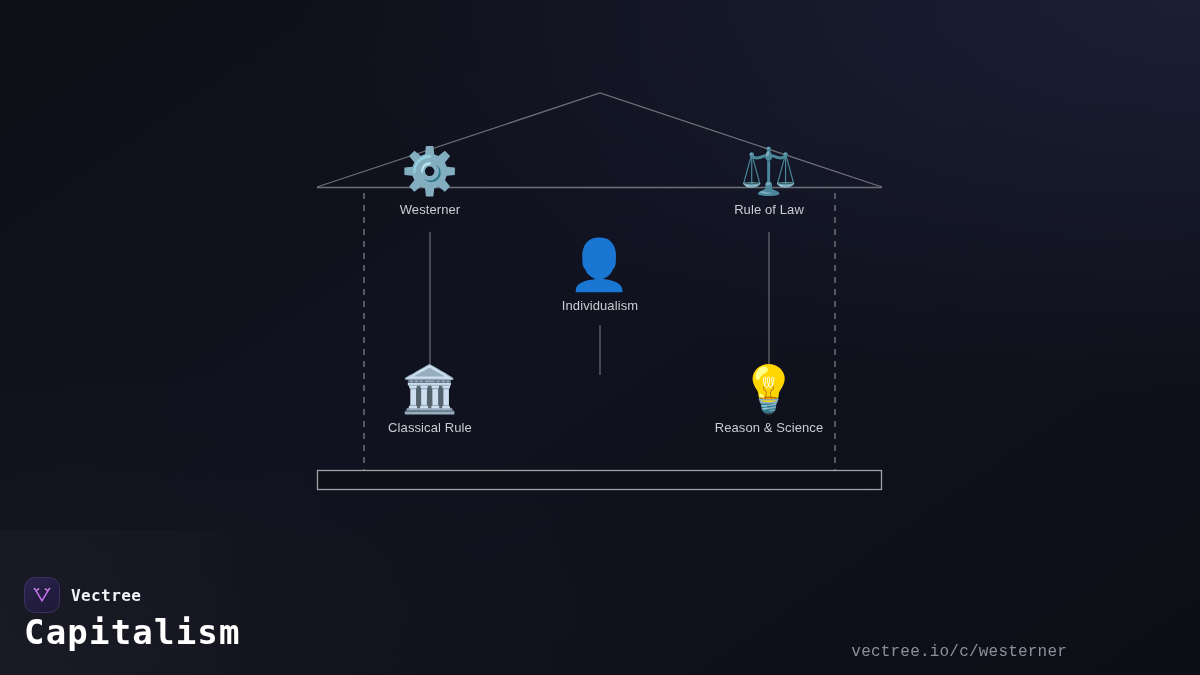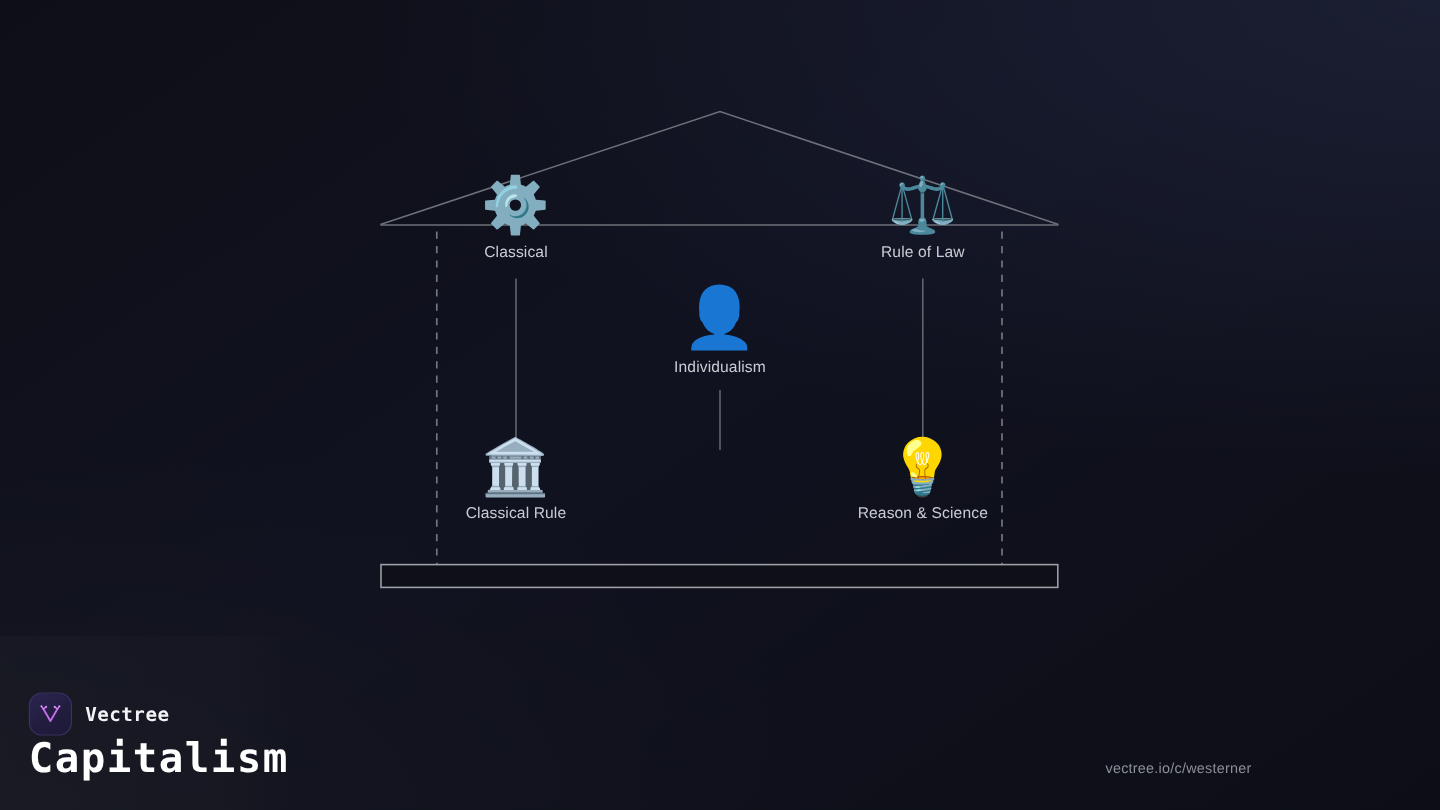--- a/index.html
+++ b/index.html
@@ -78,20 +78,21 @@
   #node-classical .glyph,
   #node-reason .glyph      { font-size: 46px; }
 
   
   #footer {
     position: absolute;
     left: 0;
     bottom: 0;
     width: 1069px;
     height: 115px;
+    padding-left: 24px;
   }
   #brand-row {
     position: absolute;
     left: 24px;
     top: 17px;
     display: flex;
     align-items: center;
     gap: 11px;
   }
   #brand-logo {
@@ -117,23 +118,23 @@
     top: 52px;
     font-family: "DejaVu Sans Mono", "Liberation Mono", monospace;
     font-size: 34px;
     font-weight: bold;
     color: #ffffff;
     letter-spacing: 1.2px;
   }
   #footer-url {
     position: absolute;
     right: 26px;
-    bottom: 28px;
-    font-family: Liberation Sans, sans-serif;
-    font-size: 12px;
+    bottom: 14px;
+    font-family: Liberation Mono, monospace;
+    font-size: 16px;
     color: #8b8f99;
     letter-spacing: 0.2px;
   }
 </style>
 </head>
 <body>
 
 <div id="stage">
 
   <div class="band"></div>
@@ -151,21 +152,21 @@
 
       <line x1="430" y1="232" x2="430" y2="366" stroke="#6a6d76" stroke-width="1.2"></line>
       <line x1="600" y1="325" x2="600" y2="375" stroke="#6a6d76" stroke-width="1.2"></line>
       <line x1="769" y1="232" x2="769" y2="366" stroke="#6a6d76" stroke-width="1.2"></line>
 
       <rect x="317.5" y="470.5" width="564" height="19" fill="#0f1017" stroke="#9fa2a9" stroke-width="1.3"></rect>
     </svg>
 
     <div class="node" id="node-capitalism">
       <span class="glyph">⚙️</span>
-      <span class="caption">Classical</span>
+      <span class="caption">Westerner</span>
     </div>
 
     <div class="node" id="node-ruleoflaw">
       <span class="glyph">⚖️</span>
       <span class="caption">Rule of Law</span>
     </div>
 
     <div class="node" id="node-individualism">
       <span class="glyph">👤</span>
       <span class="caption">Individualism</span>

